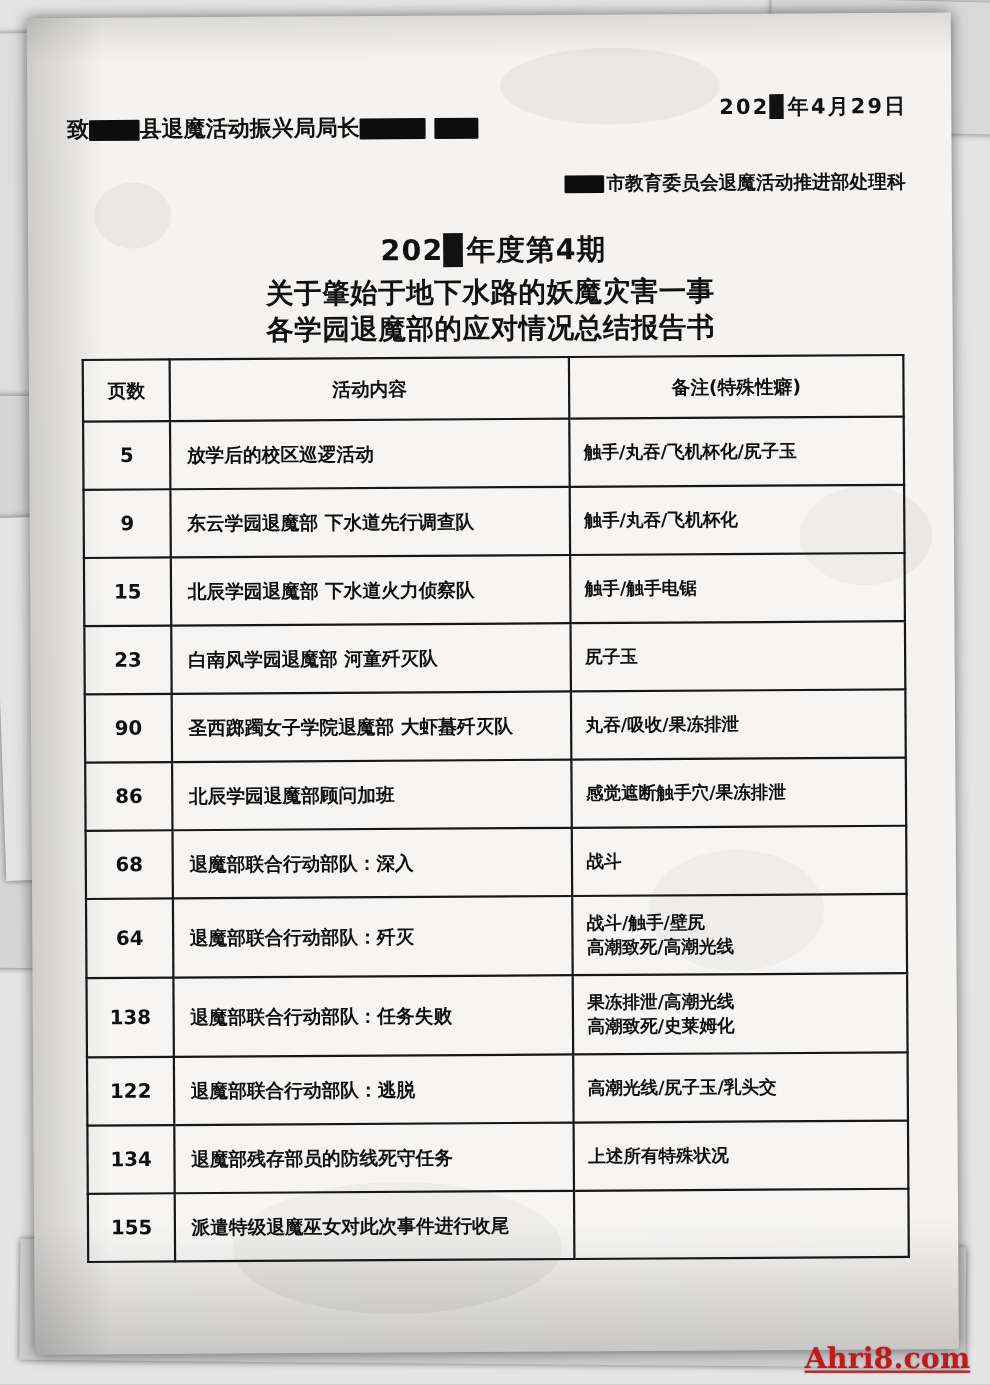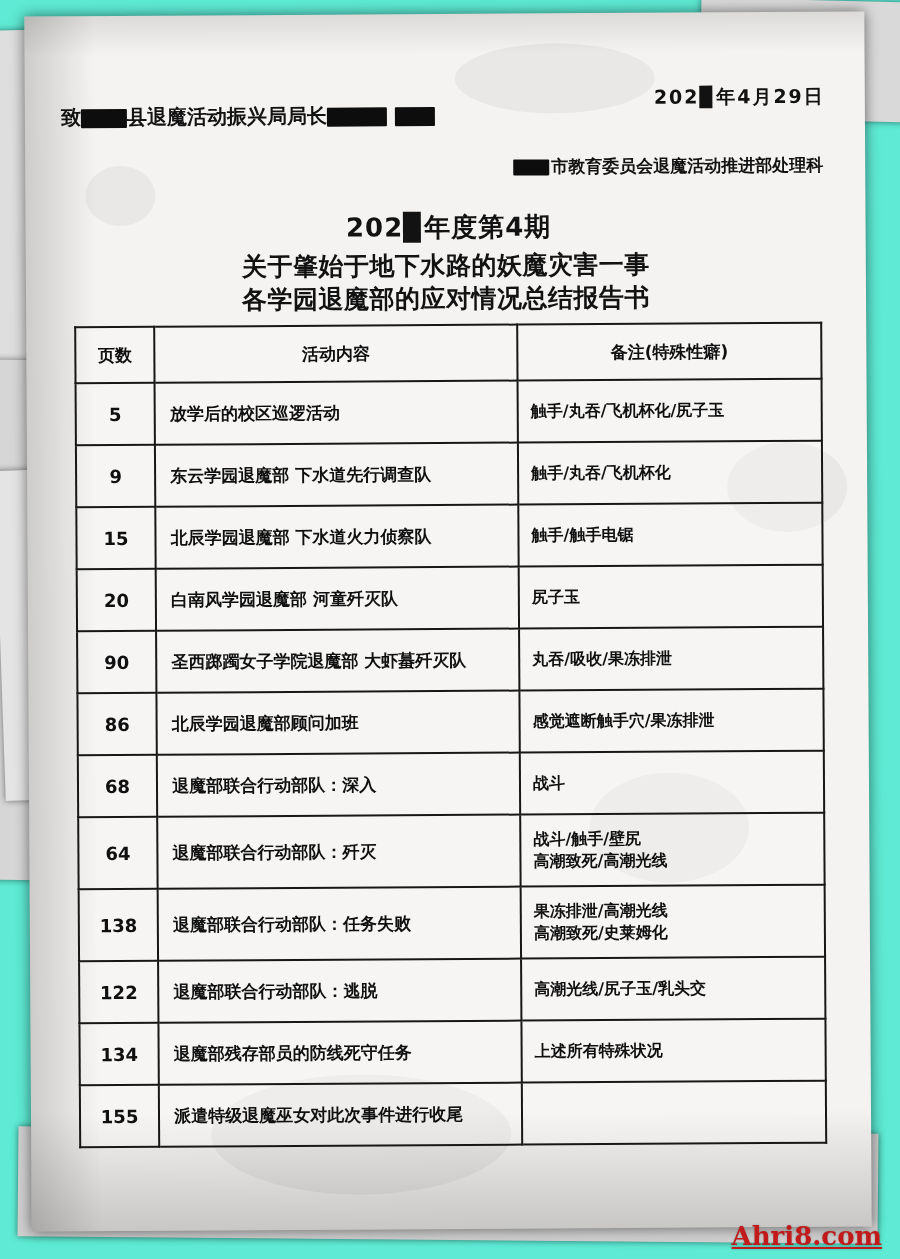--- a/index.html
+++ b/index.html
@@ -12,21 +12,21 @@
     height: 1259px;
     overflow: hidden;
     font-family: "DejaVu Sans", "Liberation Sans", sans-serif;
   }
 
   
   #scan {
     position: relative;
     width: 900px;
     height: 1259px;
-    background: #5eead4;
+    background: #e5e5e5;
     overflow: hidden;
   }
 
   
   .under-sheet {
     position: absolute;
     background: #e9e9e9;
     box-shadow: 0 0 6px rgba(0,0,0,0.5);
   }
   .under1 { left: -10px;  top: 30px;  width: 70px;  height: 560px; transform: rotate(-1.2deg); background:#dedede;}
@@ -253,21 +253,21 @@
             </td>
           </tr>
           <tr>
             <td class="page">15</td>
             <td class="act">北辰学园退魔部 下水道火力侦察队</td>
             <td class="note">
               <span>触手/触手电锯</span>
             </td>
           </tr>
           <tr>
-            <td class="page">20</td>
+            <td class="page">23</td>
             <td class="act">白南风学园退魔部 河童歼灭队</td>
             <td class="note">
               <span>尻子玉</span>
             </td>
           </tr>
           <tr>
             <td class="page">90</td>
             <td class="act">圣西踯躅女子学院退魔部 大虾蟇歼灭队</td>
             <td class="note">
               <span>丸吞/吸收/果冻排泄</span>

